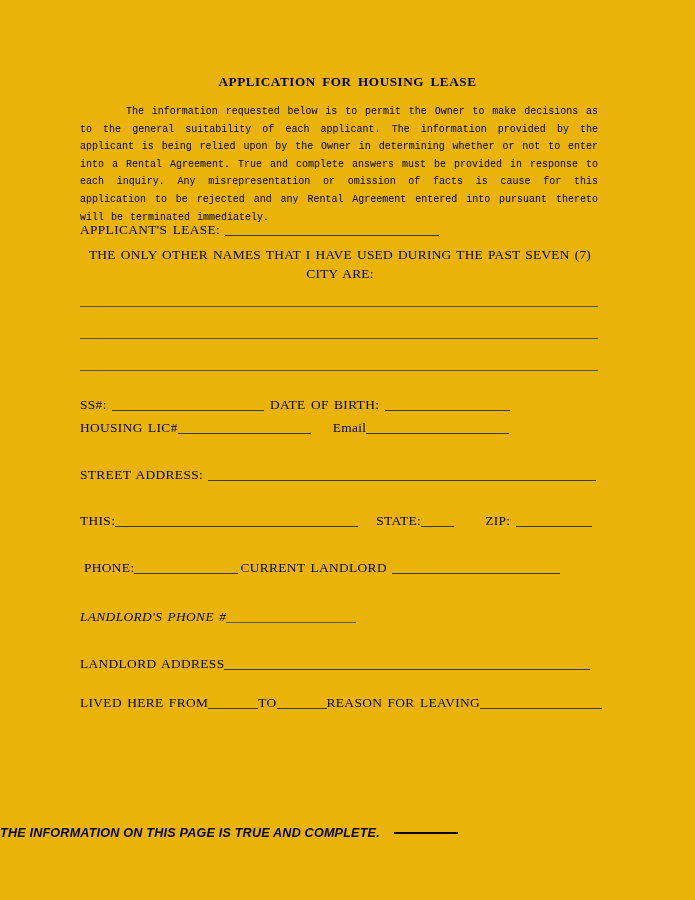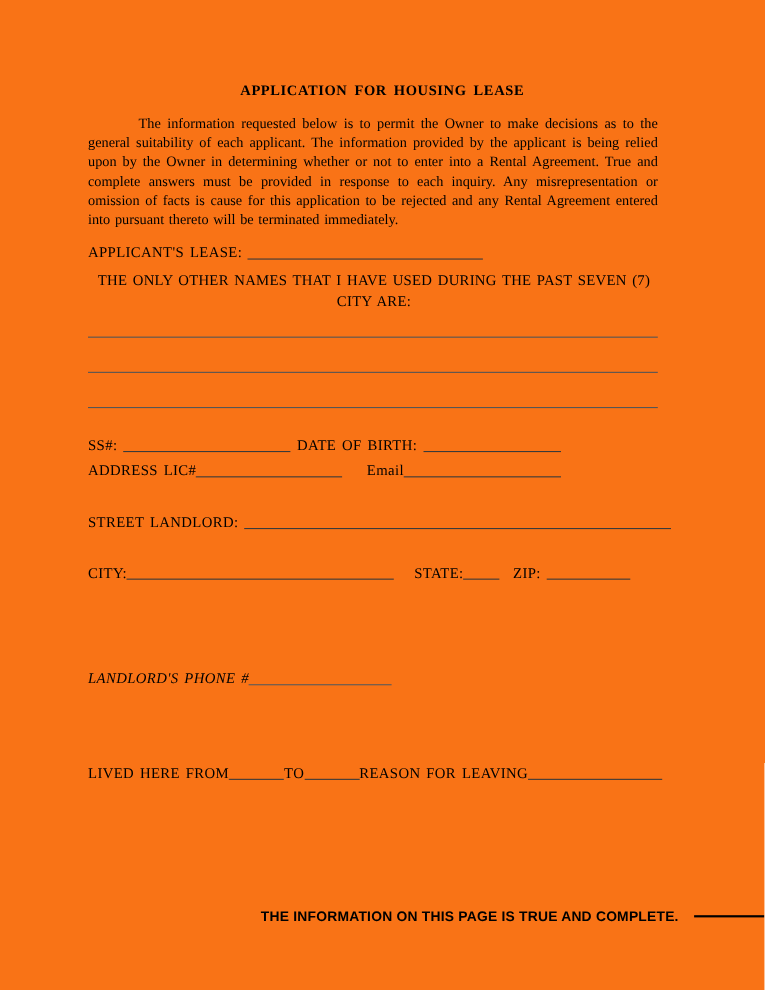--- a/index.html
+++ b/index.html
@@ -4,21 +4,21 @@
 <style>
   html, body {
     margin: 0;
     padding: 0;
     background: #ffffff;
   }
   .page {
     position: relative;
     width: 695px;
     height: 900px;
-    background: #f97316;
+    background: #eab308;
     overflow: hidden;
     font-family: "Liberation Serif", "DejaVu Serif", serif;
     color: #000000;
     -webkit-font-smoothing: antialiased;
   }
 
   
   .doc-title {
     position: absolute;
     left: 0;
@@ -30,25 +30,26 @@
     letter-spacing: 0.55px;
     word-spacing: 2.5px;
   }
 
   
   .intro {
     position: absolute;
     left: 80px;
     top: 103px;
     width: 518px;
-    font-size: 13px;
+    font-size: 10px;
     line-height: 17.6px;
     text-align: justify;
     text-indent: 46px;
     word-spacing: 1px;
+    font-family: Liberation Mono, monospace;
   }
 
   
   .row {
     position: absolute;
     font-size: 13.4px;
     line-height: 17px;
     white-space: nowrap;
     letter-spacing: 0.2px;
   }
@@ -85,25 +86,26 @@
     word-spacing: 1.4px;
     text-align: center;
   }
 
   
   .footer {
     position: absolute;
     left: 0;
     right: 0;
     top: 826px;
-    text-align: right;
+    text-align: left;
     font-family: "Liberation Sans", "DejaVu Sans", sans-serif;
     font-size: 12.6px;
     font-weight: bold;
     letter-spacing: 0.2px;
+    font-style: italic;
   }
   .footer .sig {
     display: inline-block;
     width: 64px;
     border-bottom: 2.2px solid #000000;
     height: 0;
     vertical-align: 3px;
     margin-left: 14px;
   }
 </style>
@@ -127,36 +129,42 @@
 
   <div class="blank-line" style="top:306px;"></div>
   <div class="blank-line" style="top:338px;"></div>
   <div class="blank-line" style="top:370px;"></div>
 
   <div class="row" style="left:80px; top:396px;">
     <span class="lbl">SS#: </span><span class="fill" style="width:152px;"></span><span class="lbl" style="margin-left:6px;">DATE OF BIRTH:  </span><span class="fill" style="width:125px;"></span>
   </div>
 
   <div class="row" style="left:80px; top:419px;">
-    <span class="lbl">ADDRESS LIC#</span><span class="fill" style="width:133px;"></span><span class="lbl" style="margin-left:22px;">Email</span><span class="fill" style="width:143px;"></span>
+    <span class="lbl">HOUSING LIC#</span><span class="fill" style="width:133px;"></span><span class="lbl" style="margin-left:22px;">Email</span><span class="fill" style="width:143px;"></span>
   </div>
 
   <div class="row" style="left:80px; top:466px;">
-    <span class="lbl">STREET  LANDLORD:  </span><span class="fill" style="width:388px;"></span>
+    <span class="lbl">STREET  ADDRESS:  </span><span class="fill" style="width:388px;"></span>
   </div>
 
   <div class="row" style="left:80px; top:512px;">
-    <span class="lbl">CITY:</span><span class="fill" style="width:243px;"></span><span class="lbl" style="margin-left:18px;">STATE:</span><span class="fill" style="width:33px;"></span><span class="lbl" style="margin-left:12px;">ZIP: </span><span class="fill" style="width:76px;"></span>
+    <span class="lbl">THIS:</span><span class="fill" style="width:243px;"></span><span class="lbl" style="margin-left:18px;">STATE:</span><span class="fill" style="width:33px;"></span><span class="lbl" style="margin-left:31px;">ZIP: </span><span class="fill" style="width:76px;"></span>
   </div>
 
+  <div class="row" style="left:84px; top:559px;">
+    <span class="lbl">PHONE:</span><span class="fill" style="width:104px;"></span><span class="lbl" style="margin-left:2px;">CURRENT  LANDLORD </span><span class="fill" style="width:168px;"></span>
+  </div>
 
   <div class="row" style="left:80px; top:608px;font-style:italic;">
     <span class="lbl">LANDLORD'S  PHONE #</span><span class="fill thin" style="width:130px;"></span>
   </div>
 
+  <div class="row" style="left:80px; top:655px;">
+    <span class="lbl">LANDLORD  ADDRESS</span><span class="fill" style="width:366px;"></span>
+  </div>
 
   <div class="row" style="left:80px; top:694px;text-align:center;">
     <span class="lbl">LIVED HERE FROM</span><span class="fill" style="width:50px;"></span><span class="lbl">TO</span><span class="fill" style="width:50px;"></span><span class="lbl">REASON FOR LEAVING</span><span class="fill" style="width:122px;"></span>
   </div>
 
   <div class="footer">
     <span>THE INFORMATION ON THIS PAGE IS TRUE AND COMPLETE.</span><span class="sig"></span>
   </div>
 
 </div>

